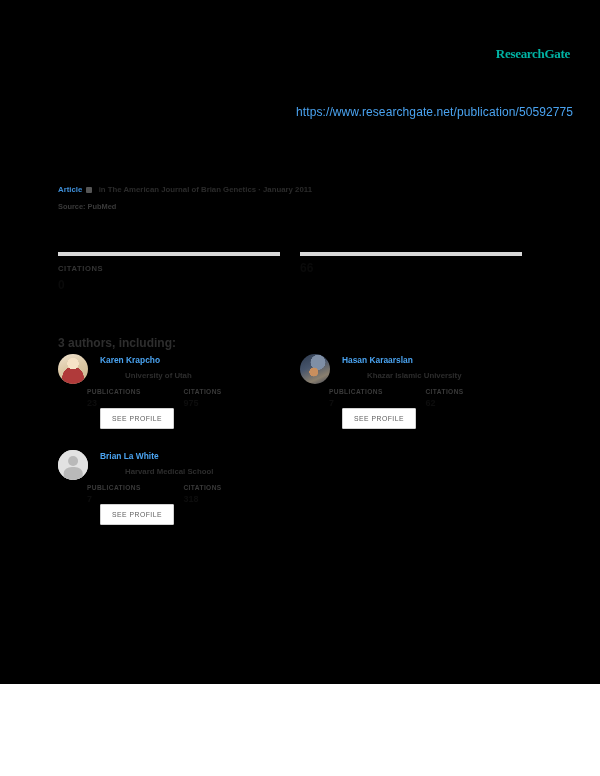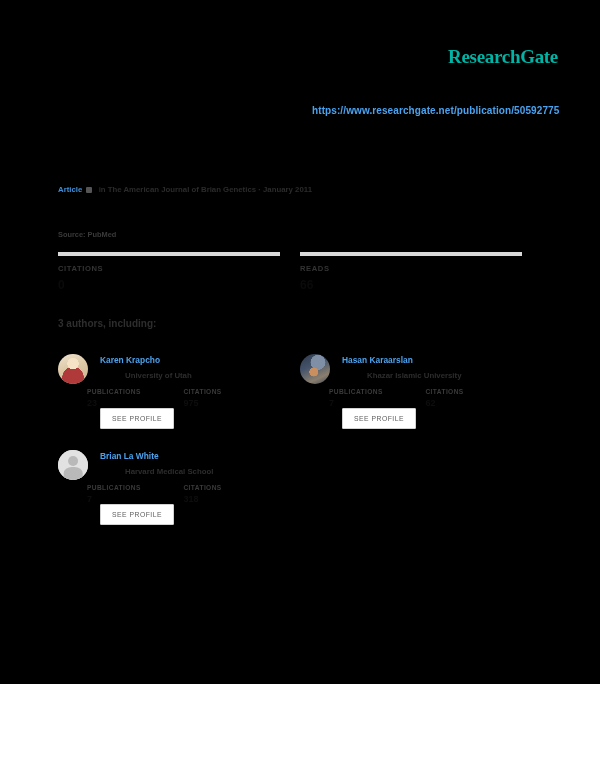--- a/index.html
+++ b/index.html
@@ -27,36 +27,36 @@
     left: 0;
     top: 0;
     width: 600px;
     height: 684px;
     background: #000000;
   }
 
   
   .rg-logo {
     position: absolute;
-    right: 42px;
+    right: 30px;
     top: 46px;
-    font-size: 19px;
+    font-size: 13px;
     font-weight: 700;
     letter-spacing: -0.3px;
     color: #00b3a4;
     font-family: "Liberation Serif", serif;
   }
 
   
   .rg-url {
     position: absolute;
-    left: 312px;
+    left: 296px;
     top: 105px;
-    font-size: 10px;
-    font-weight: 700;
+    font-size: 12px;
+    font-weight: 400;
     letter-spacing: 0.1px;
     color: #4aa3f0;
     white-space: nowrap;
   }
 
   
   .meta-line {
     position: absolute;
     left: 58px;
     top: 185px;
@@ -75,21 +75,20 @@
     border-radius: 1px;
   }
   .meta-source {
     position: absolute;
     left: 58px;
     top: 202px;
     font-size: 7.4px;
     font-weight: 700;
     color: #3a3a3a;
     white-space: nowrap;
-    margin-top: 28px;
   }
 
   
   .stat-col {
     position: absolute;
     top: 252px;
   }
   .stat-col.left  { left: 58px;  width: 222px; }
   .stat-col.right { left: 300px; width: 222px; }
   .stat-rule {
@@ -108,22 +107,22 @@
     margin-top: 5px;
     font-size: 12px;
     font-weight: 700;
     color: #0a0a0a;
   }
 
   
   .authors-heading {
     position: absolute;
     left: 58px;
-    top: 318px;
-    font-size: 10px;
+    top: 336px;
+    font-size: 12px;
     font-weight: 700;
     color: #2e2e2e;
   }
 
   
   .author {
     position: absolute;
     width: 240px;
   }
   .author.a0 { left: 58px;  top: 352px; }
@@ -328,21 +327,20 @@
   </div>
   <div class="meta-source">Source: PubMed</div>
 
   <div class="stat-col left">
     <div class="stat-rule"></div>
     <div class="stat-label">CITATIONS</div>
     <div class="stat-value">0</div>
   </div>
   <div class="stat-col right">
     <div class="stat-rule"></div>
-    <div class="stat-label">READS</div>
     <div class="stat-value">66</div>
   </div>
 
   <div class="authors-heading">3 authors, including:</div>
 
   <div class="author a0">
     <div class="author-avatar">
       <div class="avatar-photo-1"></div>
     </div>
     <a class="author-name">Karen Krapcho</a>

